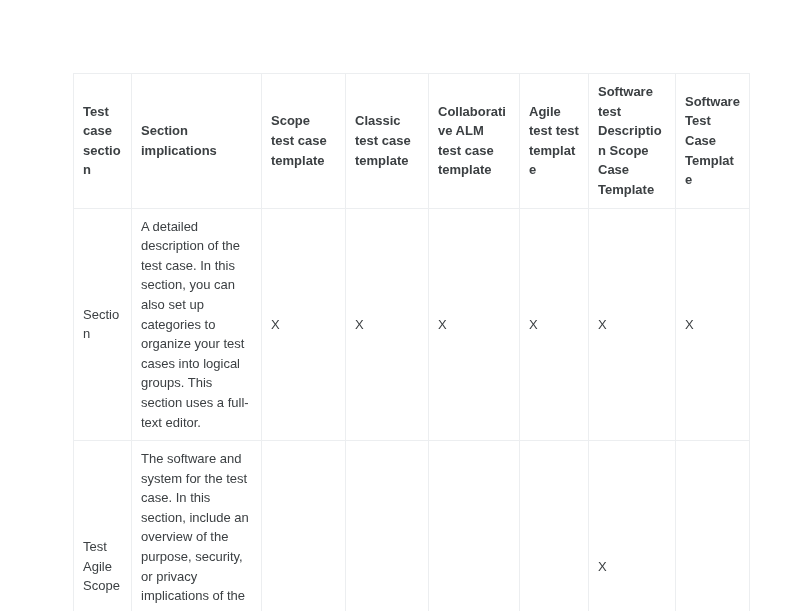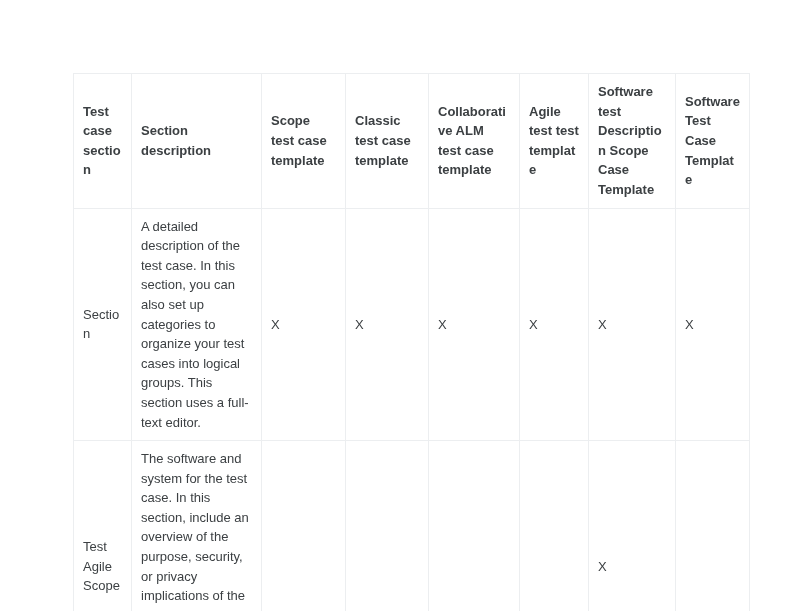--- a/index.html
+++ b/index.html
@@ -100,21 +100,21 @@
         <col class="c-basic">
         <col class="c-default">
         <col class="c-collab">
         <col class="c-agile">
         <col class="c-software">
         <col class="c-classic">
       </colgroup>
       <thead>
         <tr>
           <th>Test case section</th>
-          <th>Section description</th>
+          <th>Section implications</th>
           <th>Scope test case template</th>
           <th>Classic test case template</th>
           <th>Collaborative ALM test case template</th>
           <th>Agile test test template</th>
           <th>Software test Description Scope Case Template</th>
           <th>Software Test Case Template</th>
         </tr>
       </thead>
       <tbody>
         <tr>

